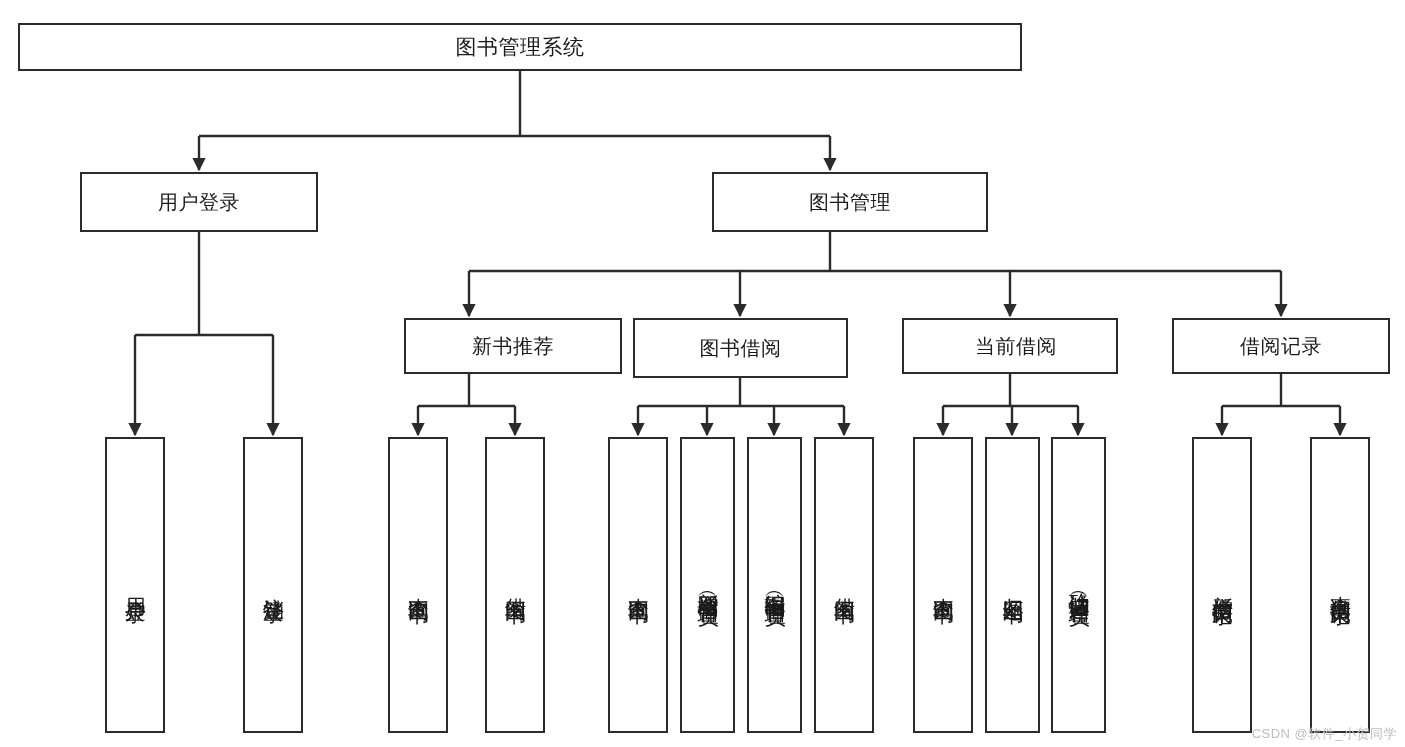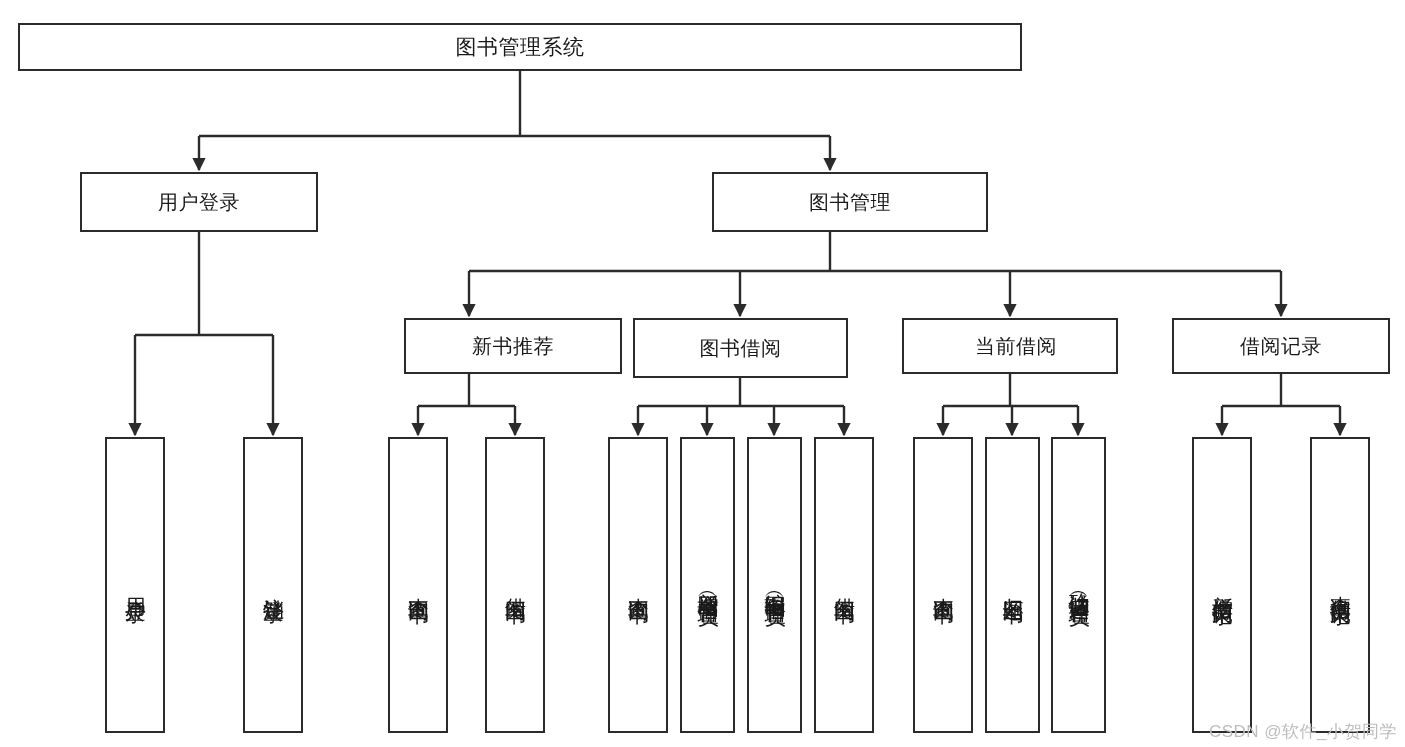--- a/index.html
+++ b/index.html
@@ -52,21 +52,21 @@
     line-height: 1.18;
     letter-spacing: 2px;
     writing-mode: vertical-rl;
     text-orientation: upright;
     white-space: nowrap;
   }
   #watermark {
     position: absolute;
     right: 8px;
     bottom: 4px;
-    font-size: 17px;
+    font-size: 13px;
     color: #bdbdbd;
     letter-spacing: 0.5px;
     white-space: nowrap;
   }
 </style>
 </head>
 <body>
 
 <div id="canvas">
 

